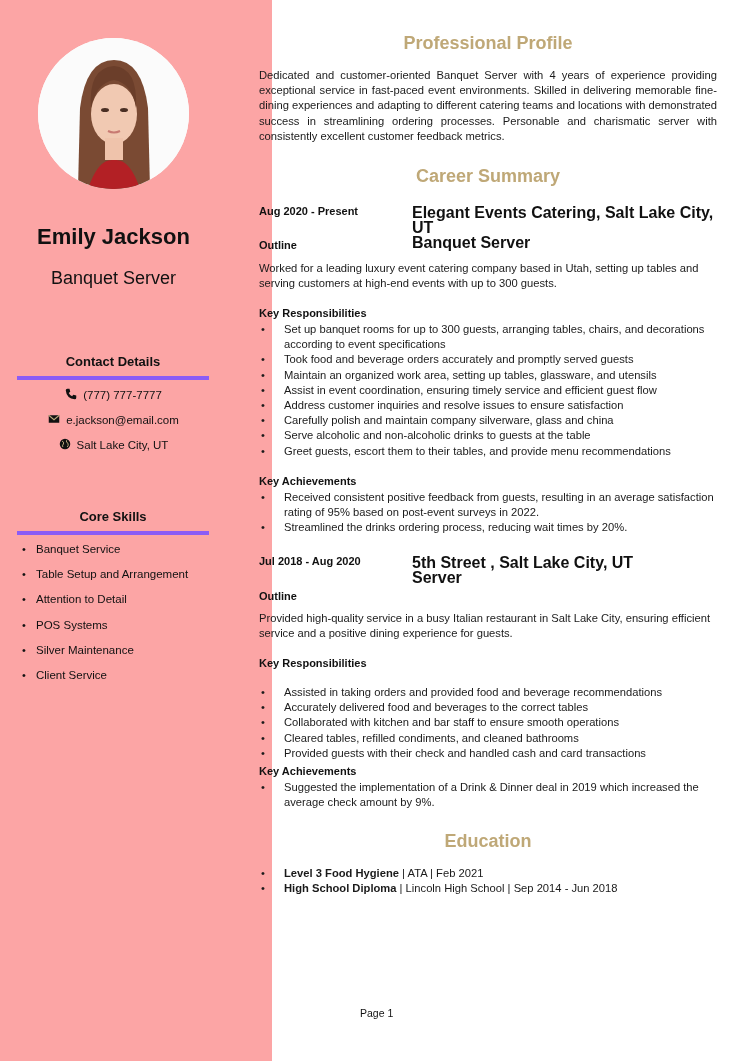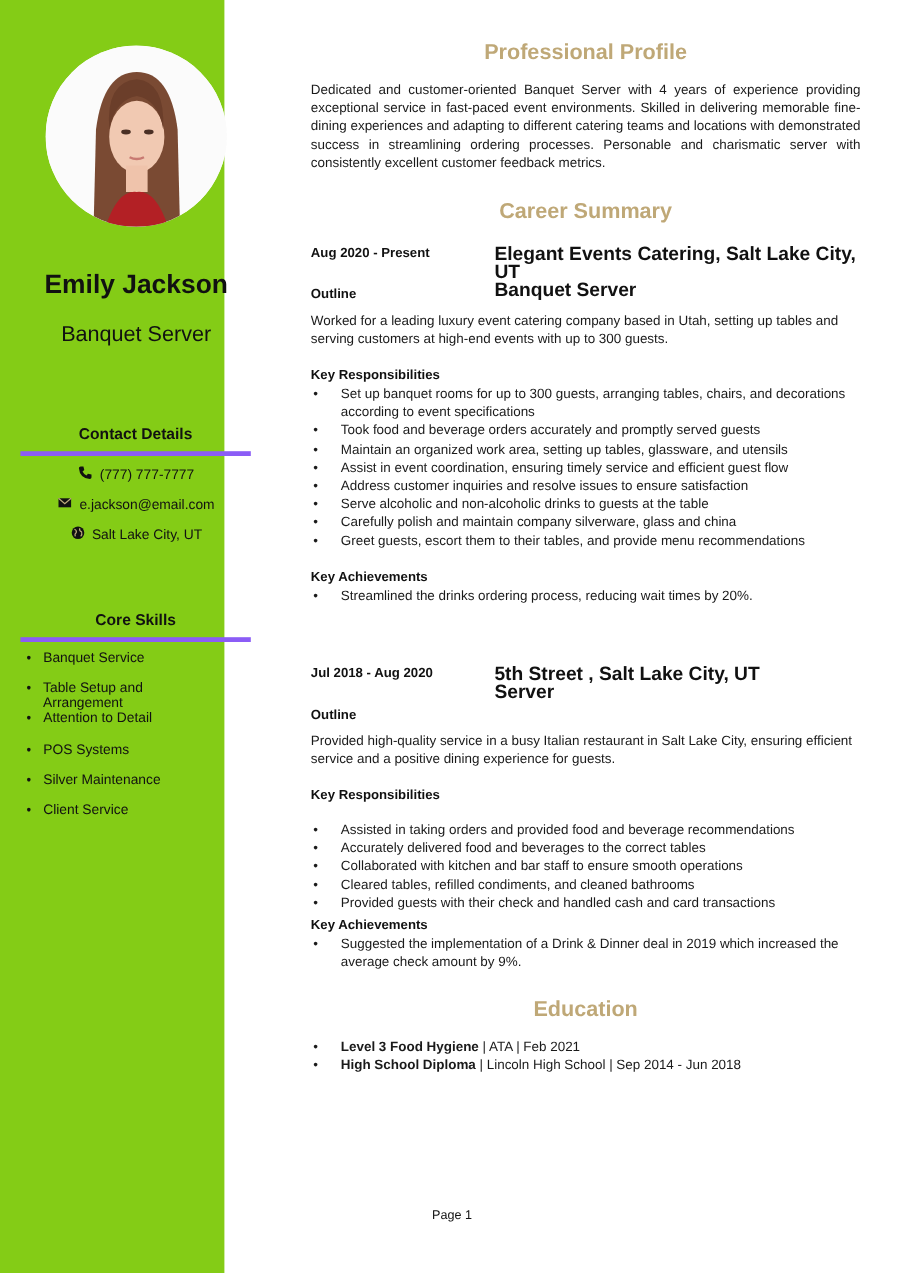--- a/index.html
+++ b/index.html
@@ -1,22 +1,22 @@
 <!DOCTYPE html>
 <html><head>
   <meta charset="utf-8">
   <style>
     html, body { margin: 0; padding: 0; }
     body {
       width: 750px; height: 1061px; position: relative; overflow: hidden;
       background: #ffffff; font-family: "Liberation Sans", sans-serif; color: #1a1a1a;
     }
     .sidebar {
-      position: absolute; left: 0; top: 0; width: 187px; height: 1061px;
-      background: #84cc16;
+      position: absolute; left: 0; top: 0; width: 272px; height: 1061px;
+      background: #fca5a5;
     }
     .photo {
       position: absolute; left: 38px; top: 38px; width: 151px; height: 151px;
       border-radius: 50%; background: #fbfbfb; overflow: hidden;
     }
     .name {
       position: absolute; left: 0; width: 227px; top: 224px; text-align: center;
       font-weight: bold; font-size: 22px; color: #111;
     }
     .role {
@@ -141,26 +141,27 @@
   </div>
   <div class="lbl" style="top:239px;">Outline</div>
   <div class="para" style="top:261px;">Worked for a leading luxury event catering company based in Utah, setting up tables and serving customers at high-end events with up to 300 guests.</div>
   <div class="lbl" style="top:307px;">Key Responsibilities</div>
   <ul class="bullets" style="top:322px;">
     <li>Set up banquet rooms for up to 300 guests, arranging tables, chairs, and decorations according to event specifications</li>
     <li>Took food and beverage orders accurately and promptly served guests</li>
     <li>Maintain an organized work area, setting up tables, glassware, and utensils</li>
     <li>Assist in event coordination, ensuring timely service and efficient guest flow</li>
     <li>Address customer inquiries and resolve issues to ensure satisfaction</li>
+    <li>Carefully polish and maintain company silverware, glass and china</li>
     <li>Serve alcoholic and non-alcoholic drinks to guests at the table</li>
-    <li>Carefully polish and maintain company silverware, glass and china</li>
     <li>Greet guests, escort them to their tables, and provide menu recommendations</li>
   </ul>
   <div class="lbl" style="top:475px;">Key Achievements</div>
   <ul class="bullets" style="top:490px;">
+    <li>Received consistent positive feedback from guests, resulting in an average satisfaction rating of 95% based on post-event surveys in 2022.</li>
     <li>Streamlined the drinks ordering process, reducing wait times by 20%.</li>
   </ul>
 
   <div class="lbl" style="top:555px;">Jul 2018 - Aug 2020</div>
   <div class="job-right" style="top:555px;">
     <div>5th Street , Salt Lake City, UT</div>
     <div>Server</div>
   </div>
   <div class="lbl" style="top:590px;">Outline</div>
   <div class="para" style="top:611px;">Provided high-quality service in a busy Italian restaurant in Salt Lake City, ensuring efficient service and a positive dining experience for guests.</div>

